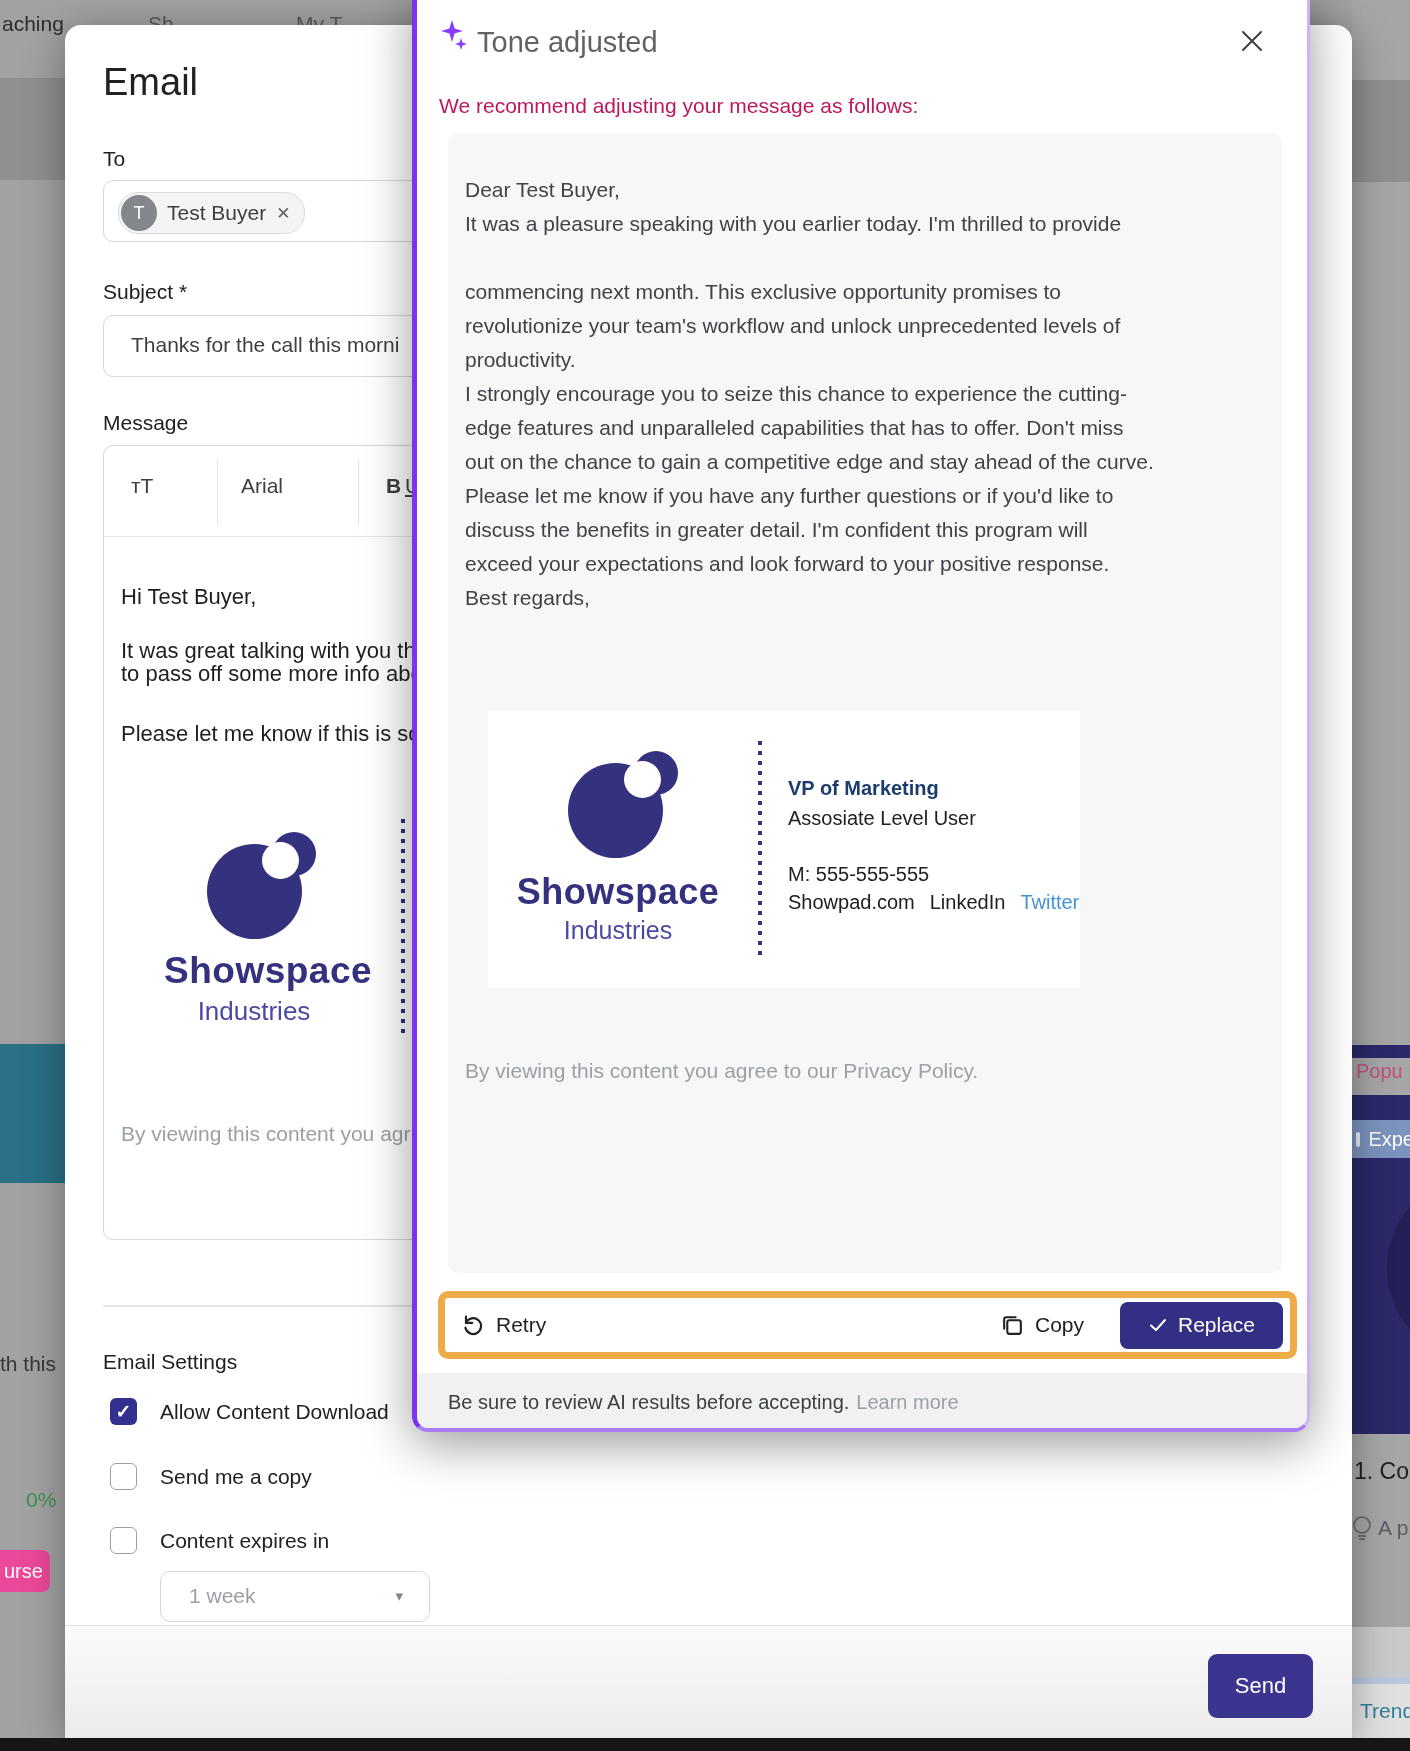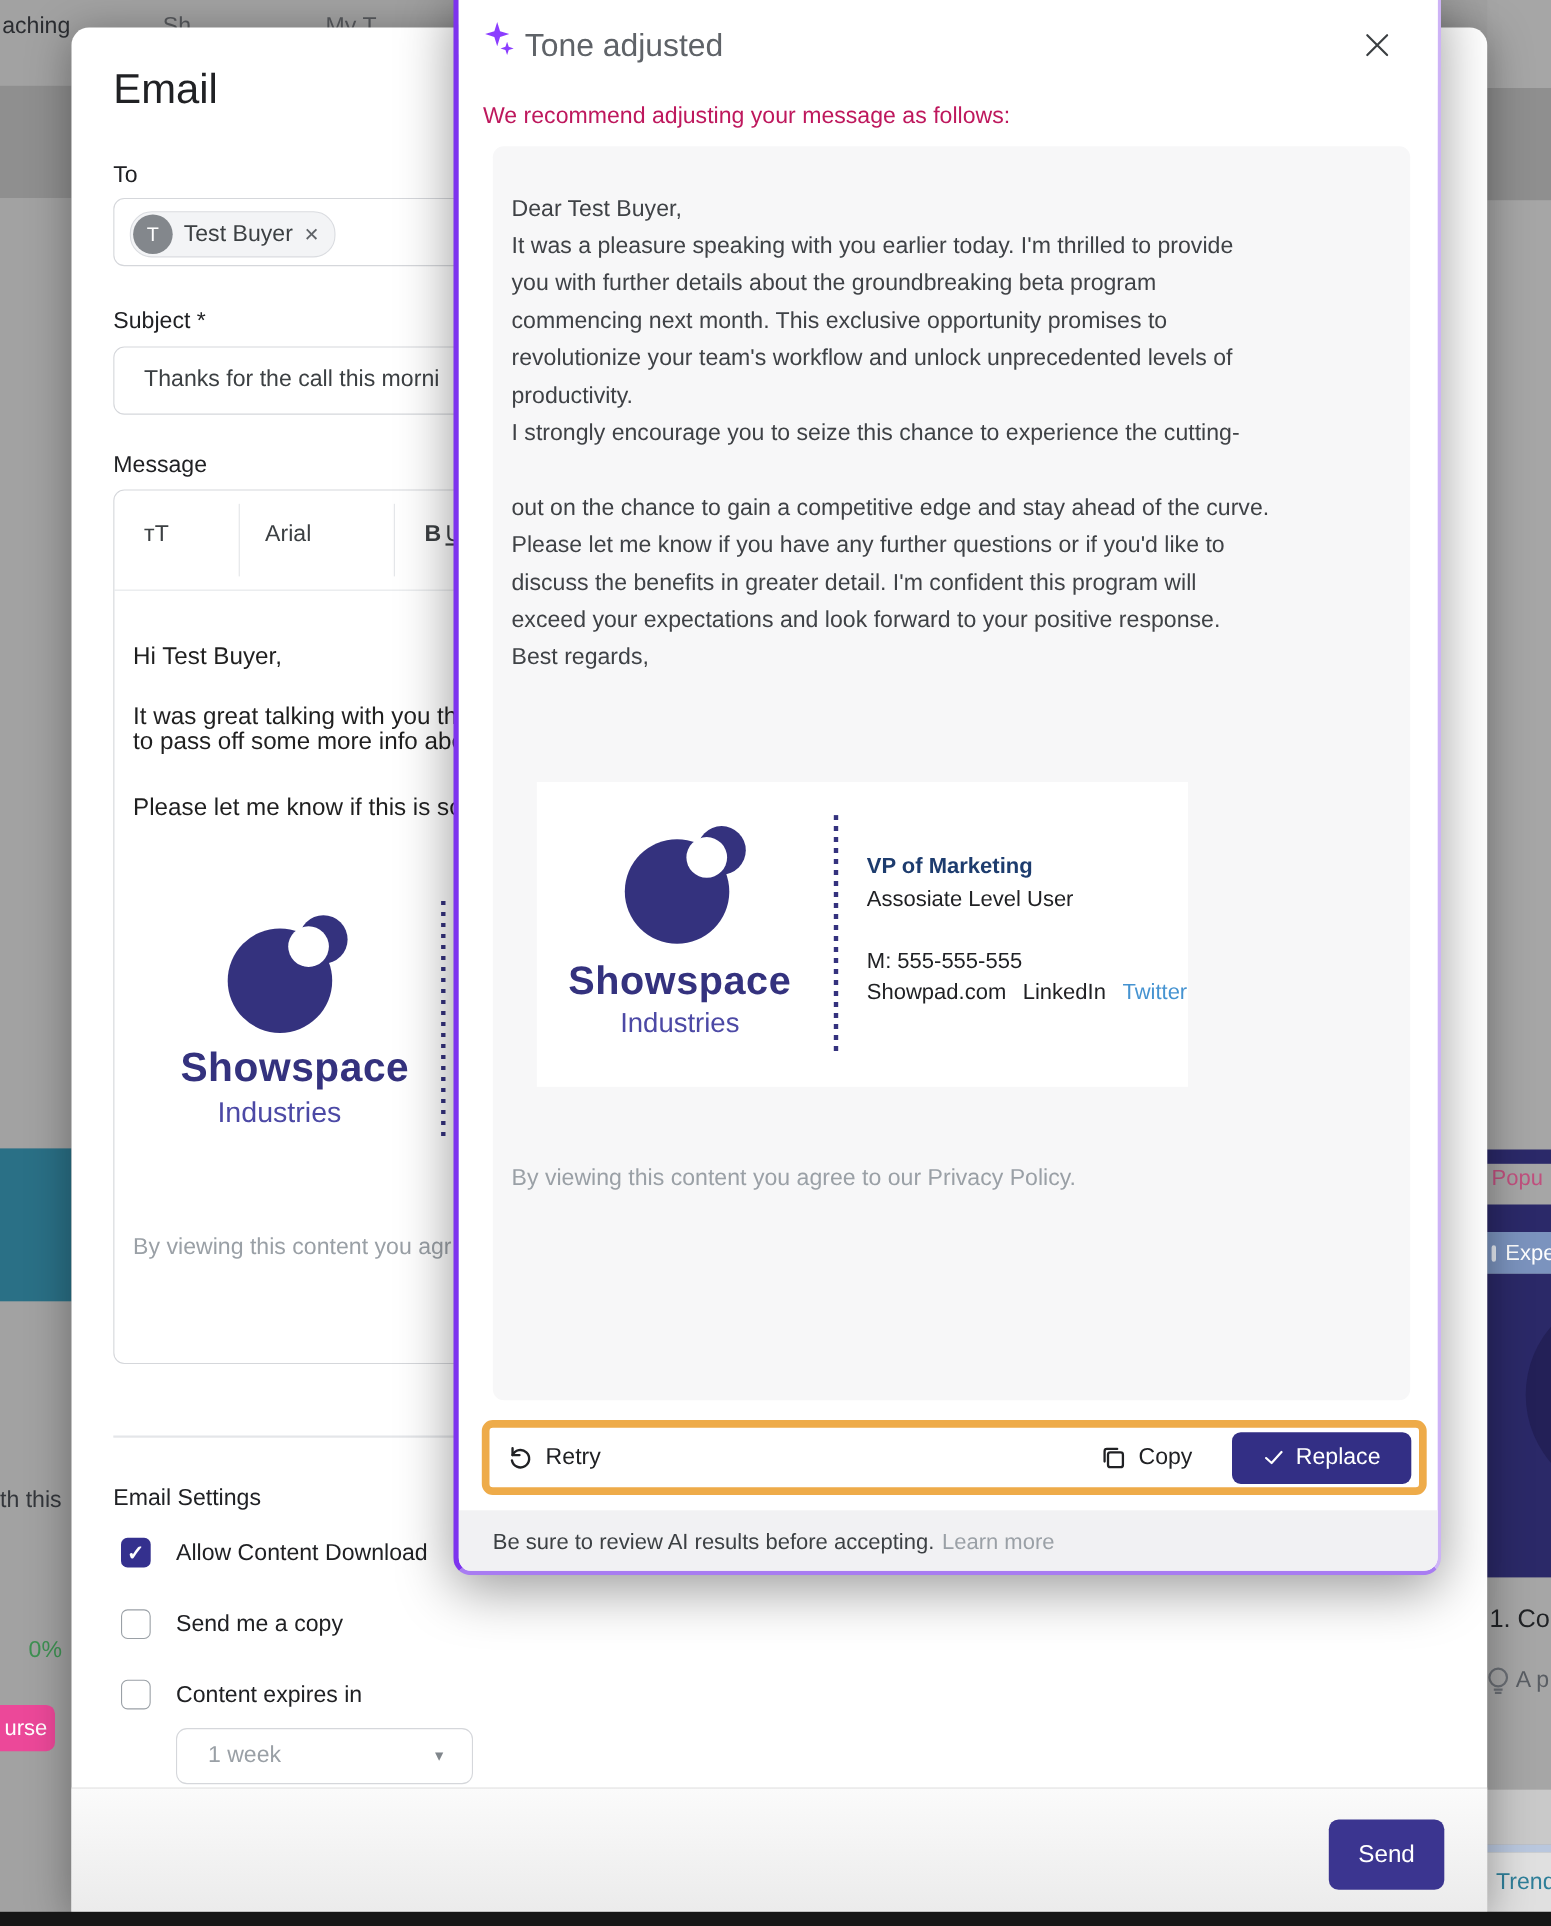--- a/index.html
+++ b/index.html
@@ -225,25 +225,25 @@
   <div class="abs tm-close">
     <svg width="26" height="26" viewBox="0 0 26 26">
         <path d="M4 4 L22 22 M22 4 L4 22" stroke="#3c4043" stroke-width="2" stroke-linecap="round"></path>
       </svg>
   </div>
   <div class="abs tm-intro">We recommend adjusting your message as follows:</div>
 
   <div class="abs tm-card">
     <div class="tm-line" style="top:40px;">Dear Test Buyer,</div>
     <div class="tm-line" style="top:74px;">It was a pleasure speaking with you earlier today. I'm thrilled to provide</div>
-    <div class="tm-line" style="top:108px;">you with further details about the groundbreaking beta program</div>
     <div class="tm-line" style="top:142px;">commencing next month. This exclusive opportunity promises to</div>
     <div class="tm-line" style="top:176px;">revolutionize your team's workflow and unlock unprecedented levels of</div>
     <div class="tm-line" style="top:210px;">productivity.</div>
     <div class="tm-line" style="top:244px;">I strongly encourage you to seize this chance to experience the cutting-</div>
+    <div class="tm-line" style="top:278px;">edge features and unparalleled capabilities that has to offer. Don't miss</div>
     <div class="tm-line" style="top:312px;">out on the chance to gain a competitive edge and stay ahead of the curve.</div>
     <div class="tm-line" style="top:346px;">Please let me know if you have any further questions or if you'd like to</div>
     <div class="tm-line" style="top:380px;">discuss the benefits in greater detail. I'm confident this program will</div>
     <div class="tm-line" style="top:414px;">exceed your expectations and look forward to your positive response.</div>
     <div class="tm-line" style="top:448px;">Best regards,</div>
 
     <div class="sig-card">
       <div class="abs" style="left:15px;top:38px;width:230px;height:220px;">
         <div class="sp-circle" style="left:65px;top:14px;width:95px;height:95px;"></div>
         <div class="sp-circle small" style="left:131px;top:2px;width:44px;height:44px;"></div>

